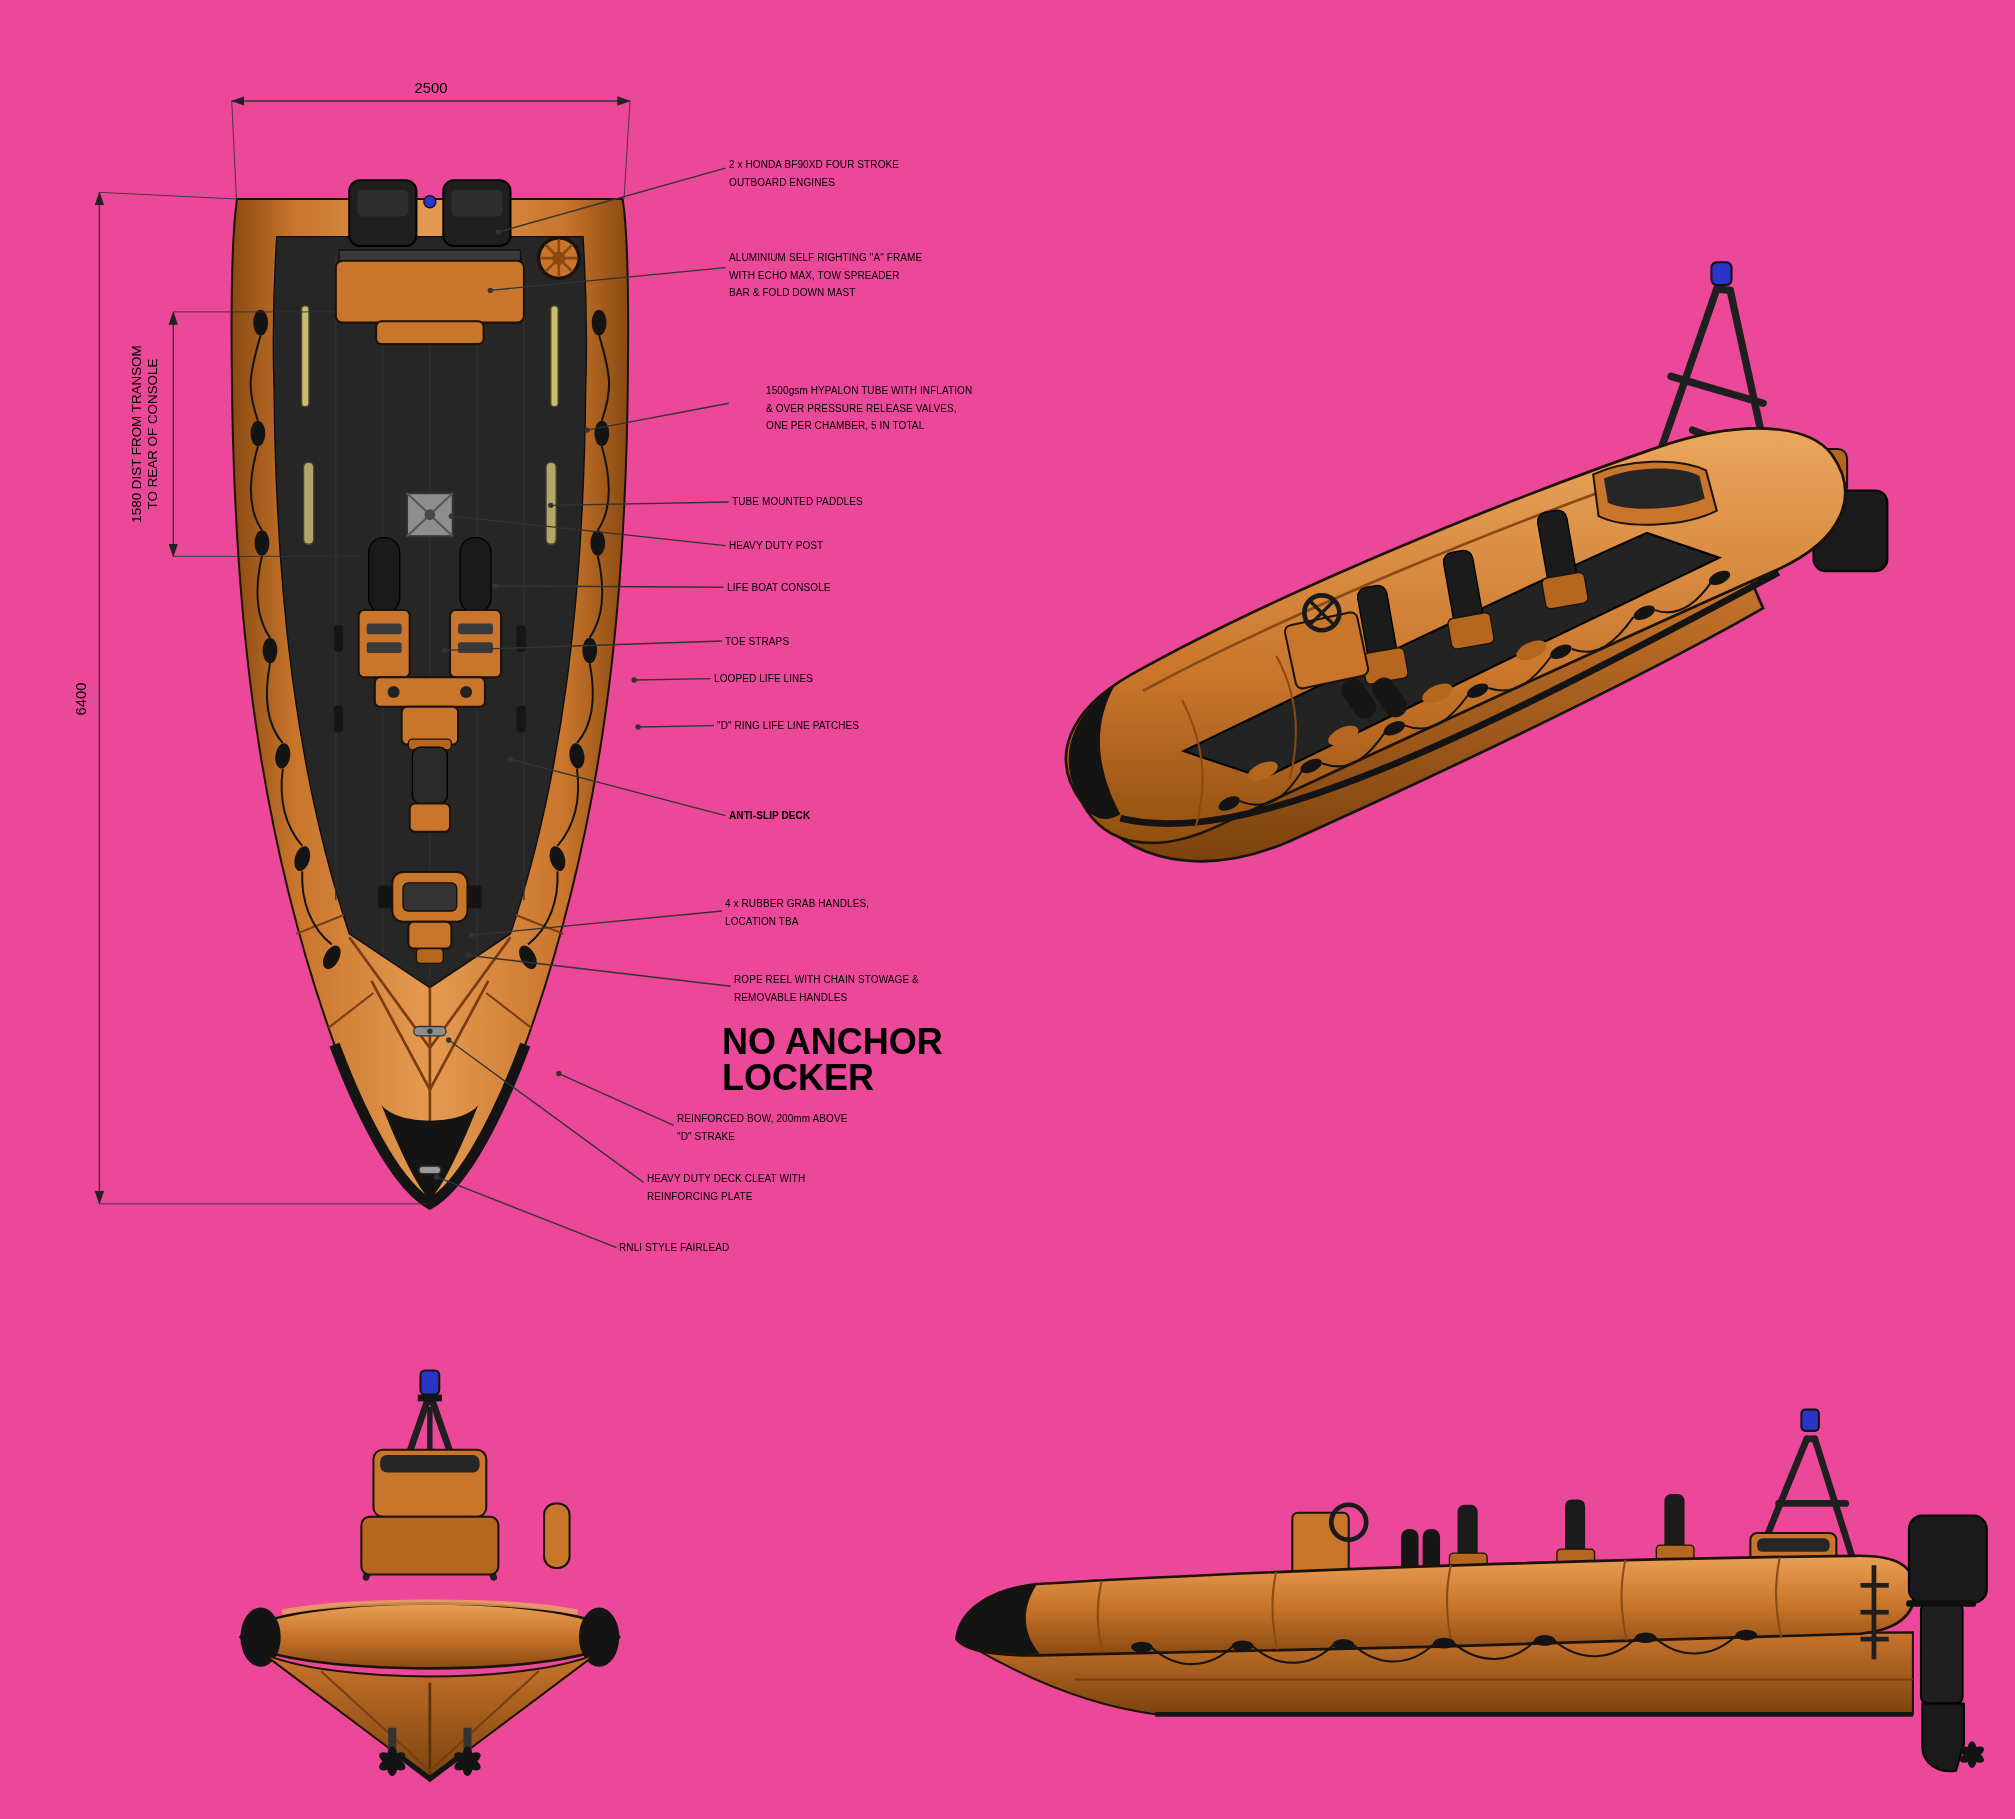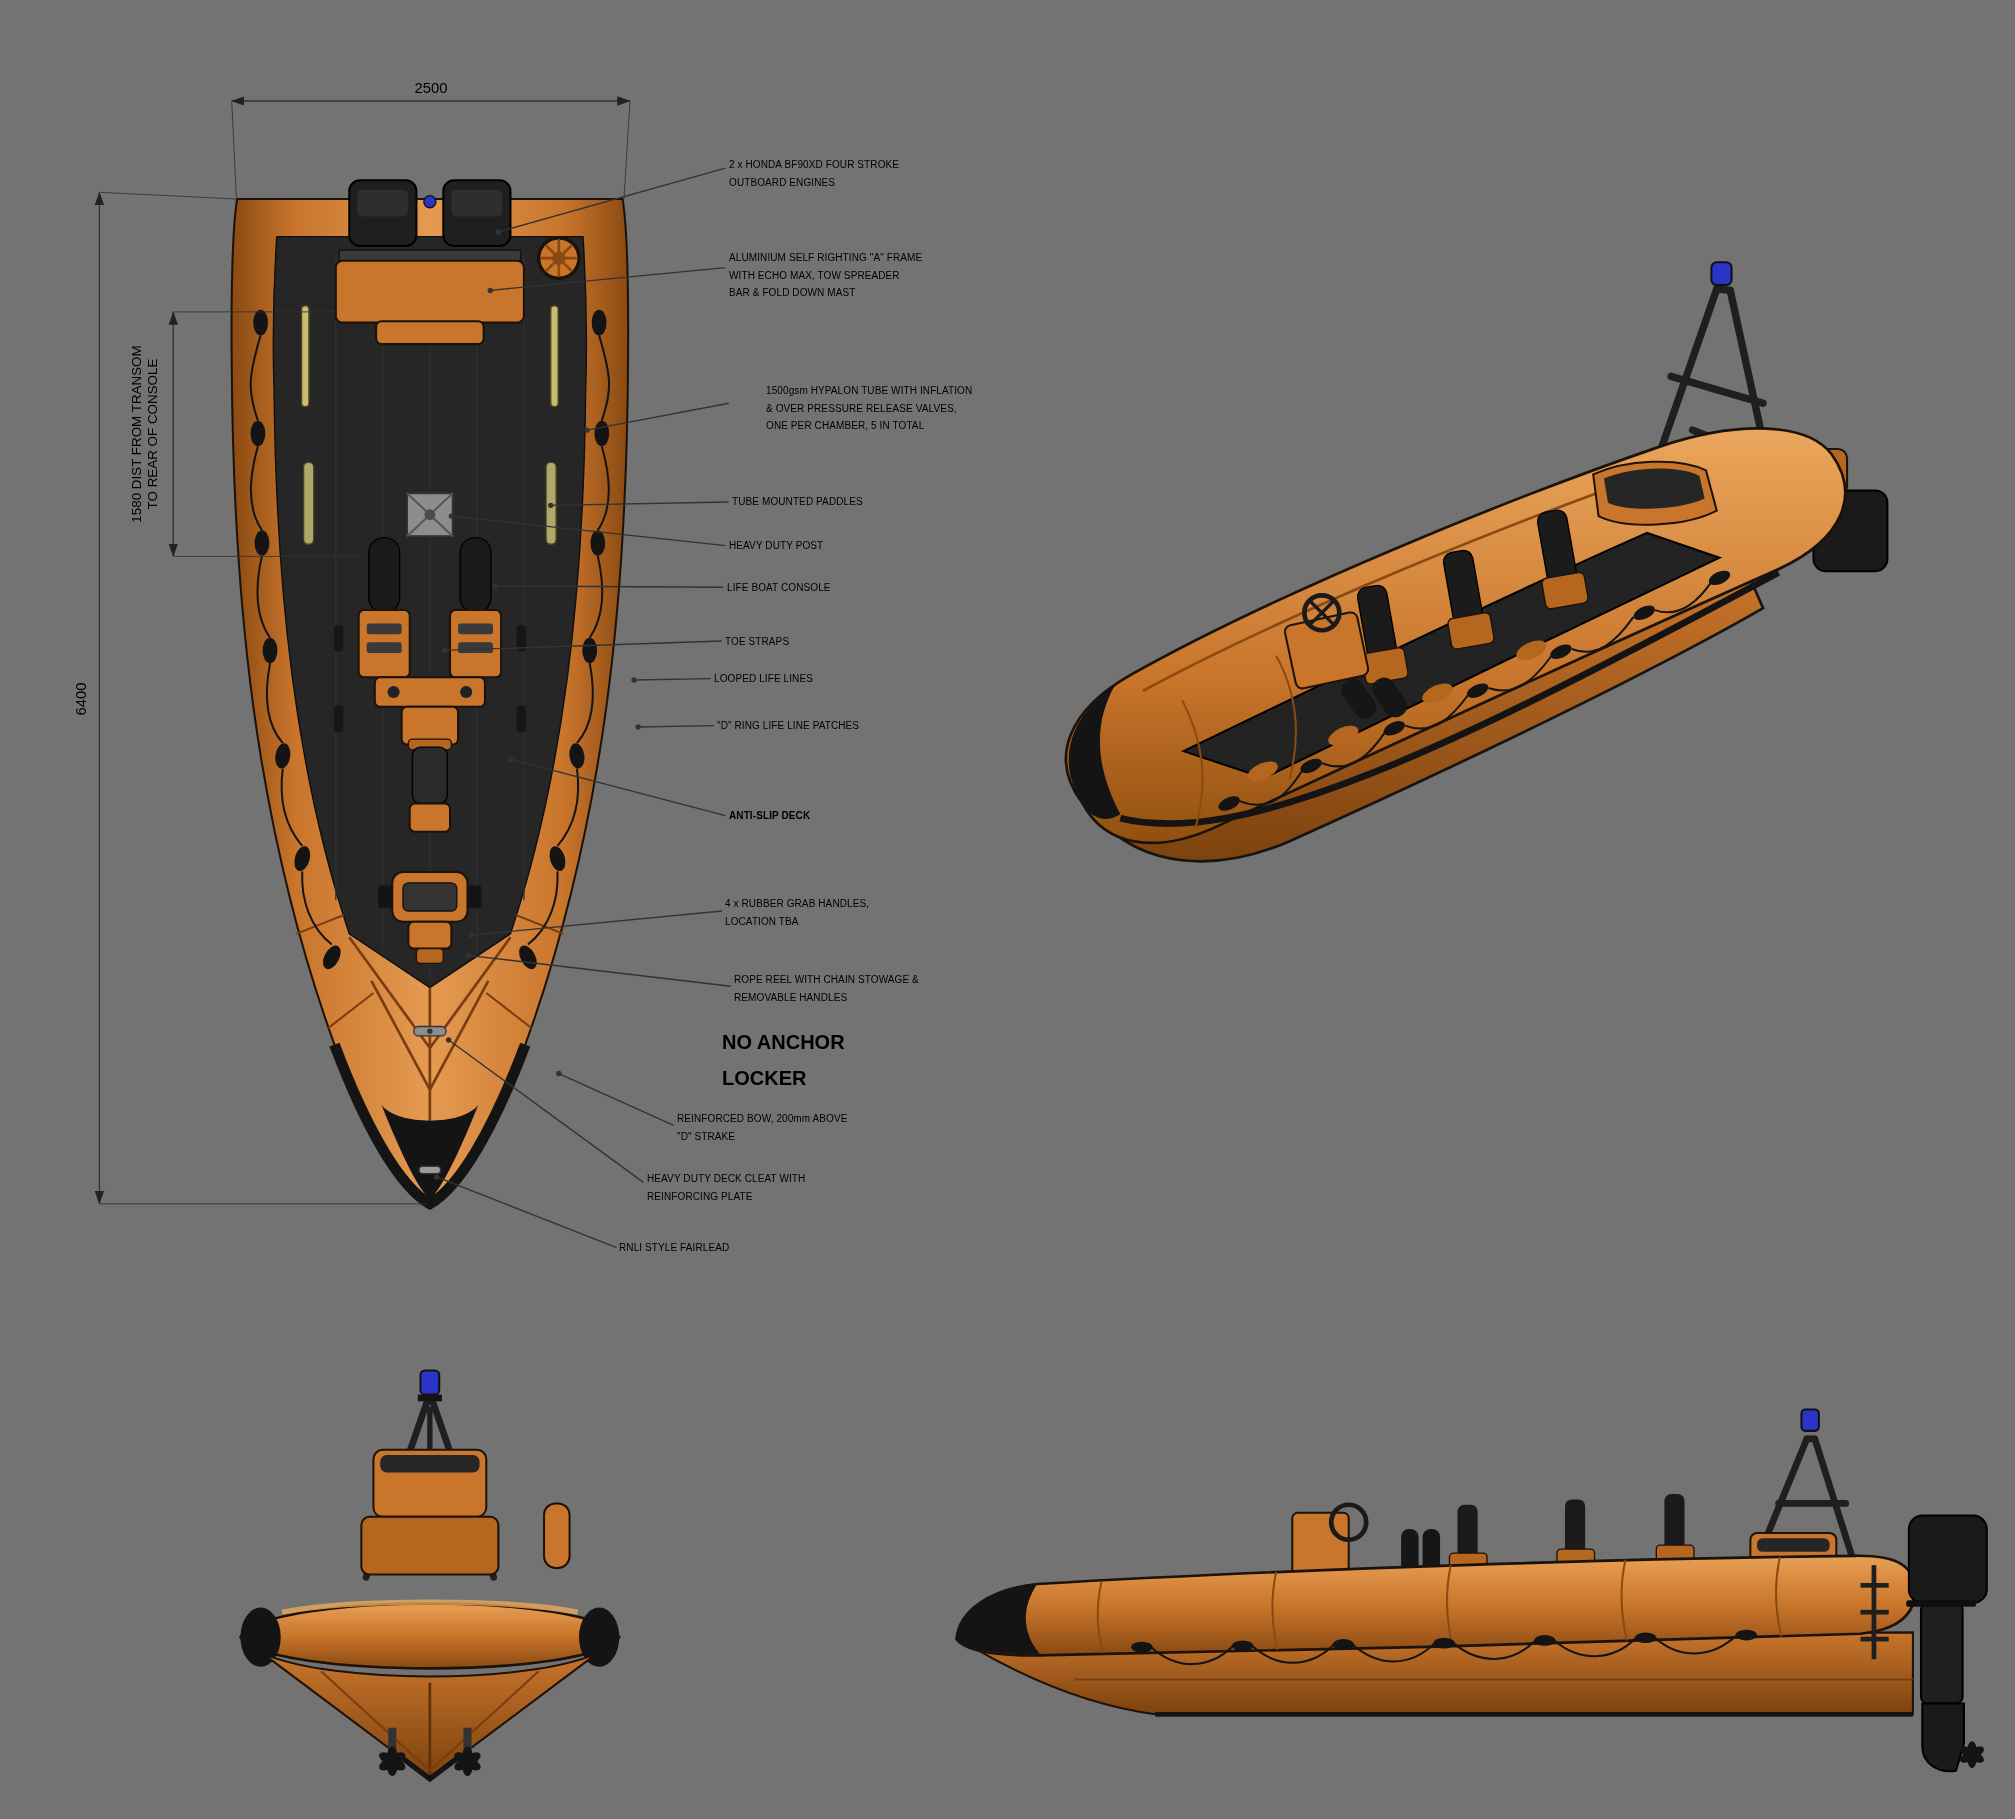--- a/index.html
+++ b/index.html
@@ -1,23 +1,23 @@
 <!DOCTYPE html>
 <html style="font-size:10.7px"><head>
 <meta charset="utf-8">
 <style>
   html,body{margin:0;padding:0;background:#ffffff;}
-  #canvas{position:relative;width:2015px;height:1820px;background:#737373;
+  #canvas{position:relative;width:2015px;height:1820px;background:#ec4899;
           font-family:"Liberation Sans",sans-serif;color:#000;overflow:hidden;}
   svg.art{position:absolute;left:0;top:0;}
   .callout{position:absolute;font-size:10px;line-height:17.5px;white-space:pre-line;letter-spacing:0.1px;}
   .dim{position:absolute;font-size:14.8px;white-space:pre-line;}
   .rot{transform:translate(-50%,-50%) rotate(-90deg);text-align:center;}
   .ctr{transform:translate(-50%,-50%);}
-  .note-big{position:absolute;font-size:20px;font-weight:bold;line-height:36px;white-space:pre-line;}
+  .note-big{position:absolute;font-size:36px;font-weight:bold;line-height:36px;white-space:pre-line;}
 </style>
 </head>
 <body>
 
 <div id="canvas">
 
 <svg class="art" width="2015" height="1820" viewBox="0 0 3000 2709">
   <defs>
     <linearGradient id="gTubeH" x1="0" y1="0" x2="1" y2="0">
       <stop offset="0" stop-color="#8a4a12"></stop>

